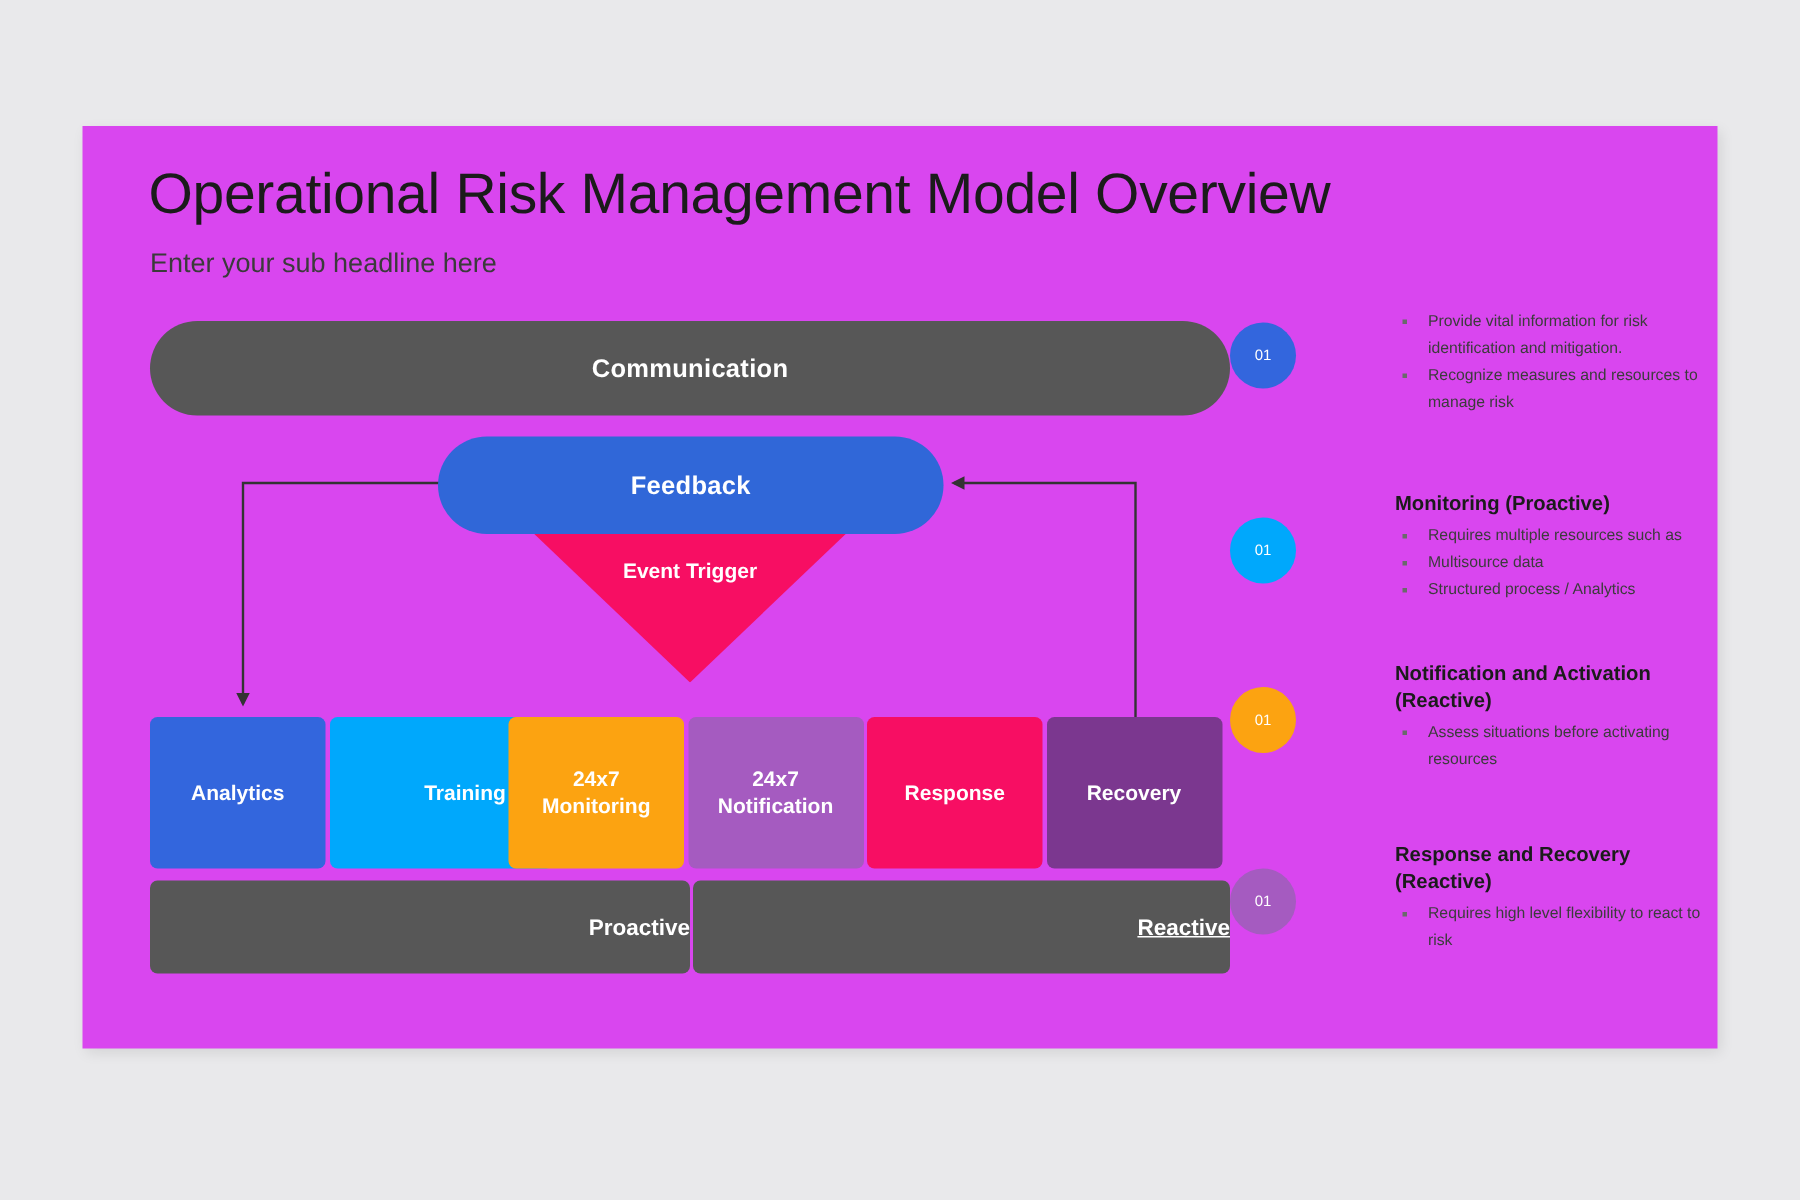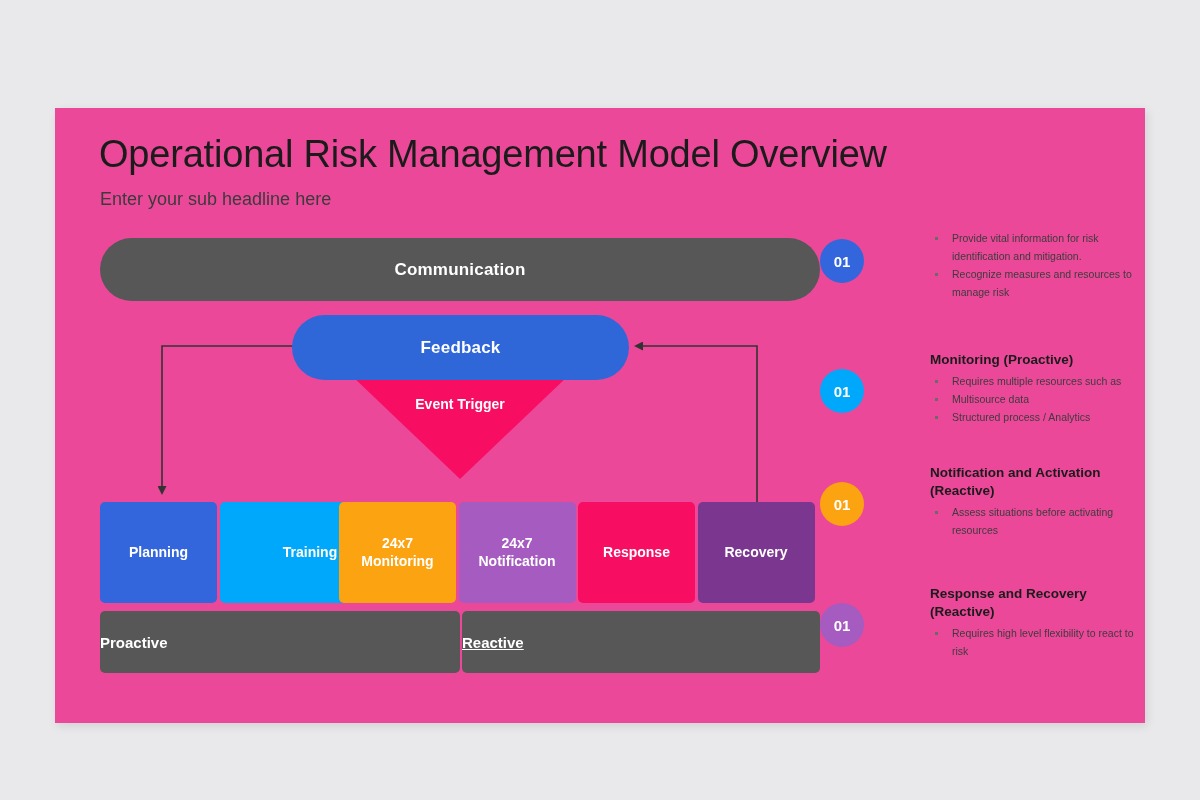--- a/index.html
+++ b/index.html
@@ -12,24 +12,24 @@
     background: #e9e9eb;
     font-family: "Liberation Sans", sans-serif;
     overflow: hidden;
     position: relative;
   }
 
   
   .slide {
     position: absolute;
     left: 55px;
-    top: 108px;
+    top: 84px;
     width: 1090px;
     height: 615px;
-    background: #ec4899;
+    background: #d946ef;
     box-shadow: 2px 3px 9px rgba(0,0,0,0.10);
   }
 
   
   .title {
     position: absolute;
     left: 44px;
     top: 25px;
     font-size: 38px;
     font-weight: 400;
@@ -119,39 +119,39 @@
 
   
   .footbar {
     position: absolute;
     top: 503px;
     height: 62px;
     background: #575757;
     border-radius: 5px;
     display: flex;
     align-items: center;
-    justify-content: flex-start;
+    justify-content: flex-end;
     color: #ffffff;
     font-size: 15px;
     font-weight: bold;
   }
   .footbar.proactive { left: 45px;  width: 360px; }
   .footbar.reactive  { left: 407px; width: 358px; text-decoration: underline; }
 
   
   .legend { position: absolute; left: 765px; top: 121px; width: 310px; }
   .legend-item { position: absolute; left: 0; width: 310px; }
   .circle {
     position: absolute;
     left: 0;
     width: 44px; height: 44px;
     border-radius: 50%;
     color: #ffffff;
-    font-size: 15px;
-    font-weight: bold;
+    font-size: 10px;
+    font-weight: normal;
     display: flex;
     align-items: center;
     justify-content: center;
   }
   .legend-body { position: absolute; left: 110px; width: 215px; }
   .legend-head {
     font-size: 13.5px;
     font-weight: bold;
     color: #1b1b1b;
     line-height: 1.35;
@@ -203,21 +203,21 @@
       <span>Feedback</span>
     </div>
 
     <div class="trigger-wrap">
       <div class="trigger-tri"></div>
       <div class="trigger-label">Event Trigger</div>
     </div>
 
     <div class="cat-row">
         <div class="cat" style="left: 0px; background: rgb(51, 102, 221);">
-          <span>Planning</span>
+          <span>Analytics</span>
         </div>
         <div class="cat" style="left: 119.5px; background: rgb(0, 168, 252); padding-left: 32px;">
           <span>Training</span>
         </div>
         <div class="cat" style="left: 239px; background: rgb(252, 163, 17);">
           <span>24x7<br>Monitoring</span>
         </div>
         <div class="cat" style="left: 358.5px; background: rgb(165, 91, 192);">
           <span>24x7<br>Notification</span>
         </div>

